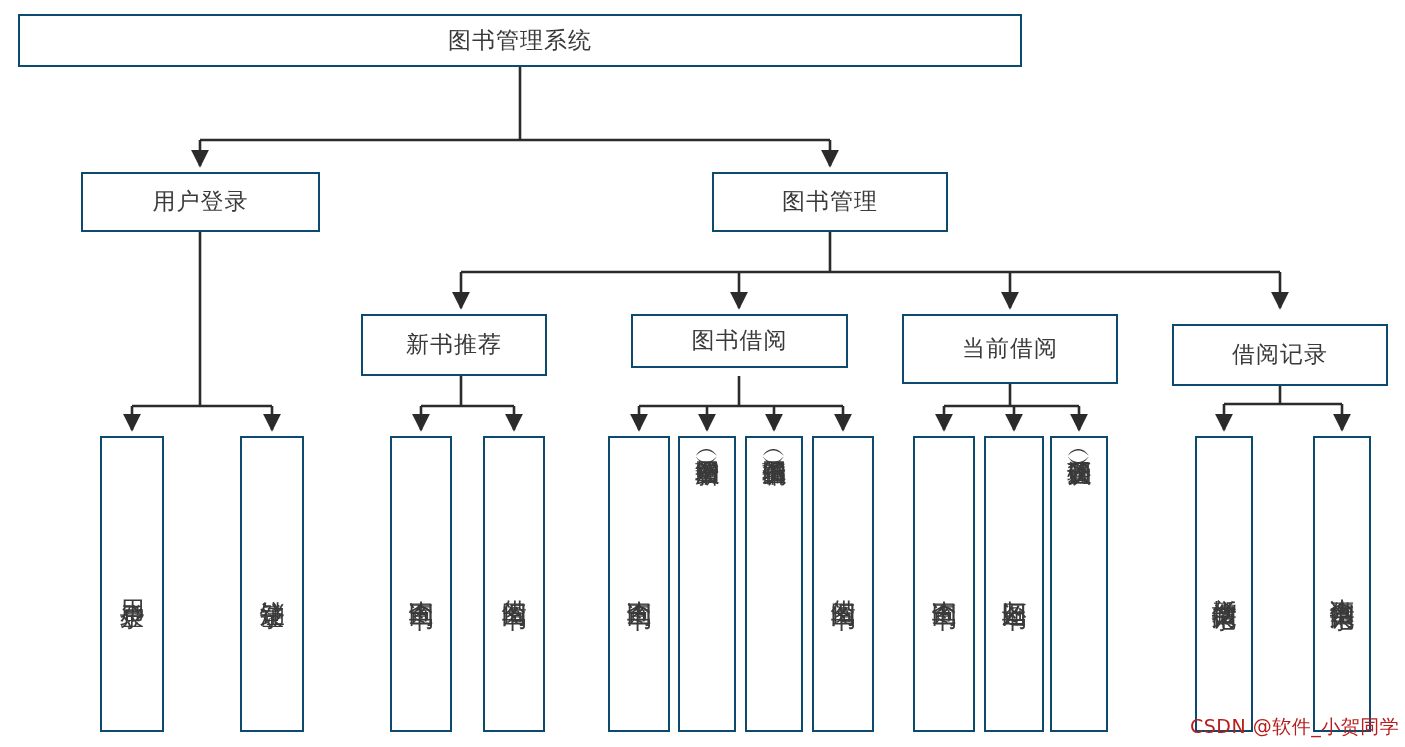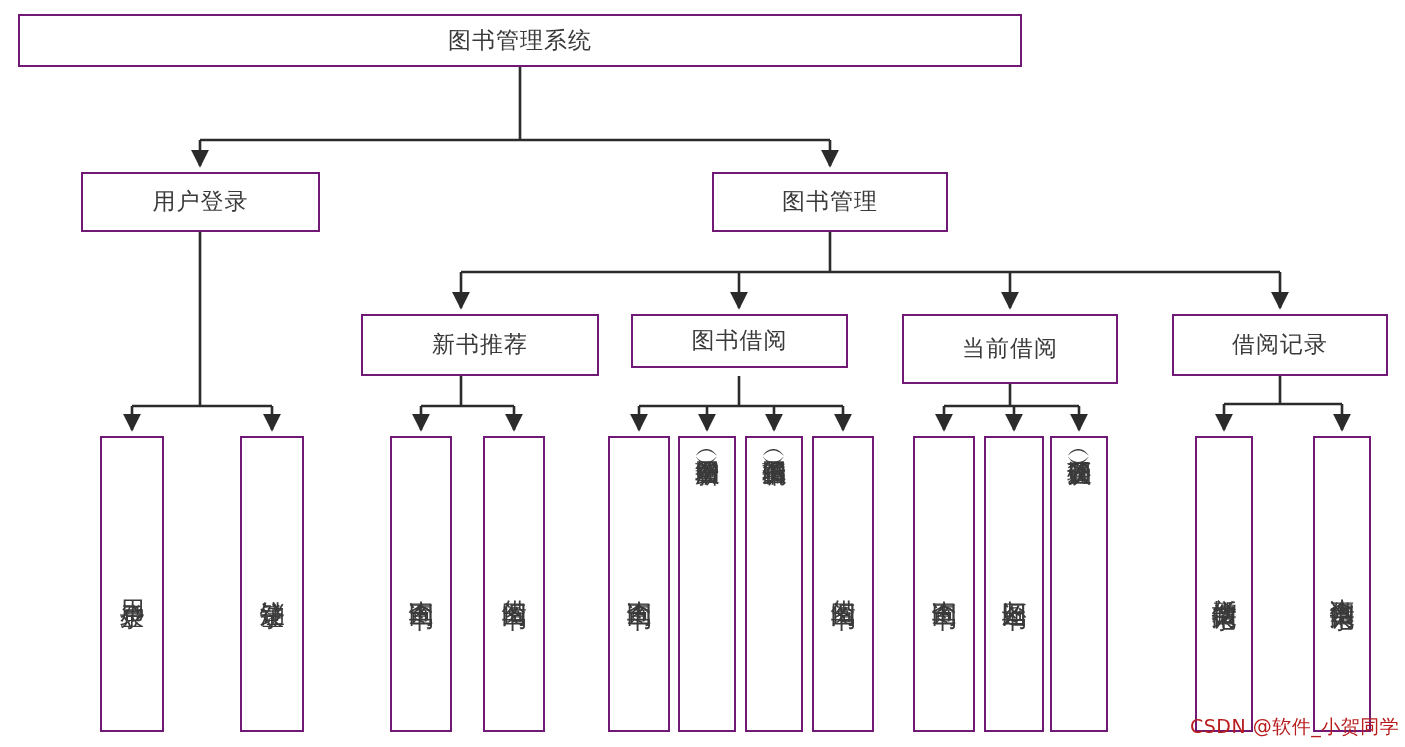--- a/index.html
+++ b/index.html
@@ -21,21 +21,21 @@
     position: absolute;
     left: 0;
     top: 0;
     width: 1405px;
     height: 747px;
     pointer-events: none;
   }
   .node {
     position: absolute;
     box-sizing: border-box;
-    border: 2px solid #701a75;
+    border: 2px solid #0c4a6e;
     background: #ffffff;
     display: flex;
     align-items: center;
     justify-content: center;
     color: #333333;
     text-align: center;
   }
   .node .label {
     display: block;
     line-height: 1.18;
@@ -133,30 +133,30 @@
     <span class="label">图书管理系统</span>
   </div>
 
   <div class="node horiz" style="left:81px; top:172px; width:239px; height:60px;">
     <span class="label">用户登录</span>
   </div>
   <div class="node horiz" style="left:712px; top:172px; width:236px; height:60px;">
     <span class="label">图书管理</span>
   </div>
 
-  <div class="node horiz" style="left:361px; top:314px; width:238px; height:62px;align-items:center;">
+  <div class="node horiz" style="left:361px; top:314px; width:186px; height:62px;align-items:center;">
     <span class="label">新书推荐</span>
   </div>
   <div class="node horiz" style="left:631px; top:314px; width:217px; height:54px;">
     <span class="label">图书借阅</span>
   </div>
   <div class="node horiz" style="left:902px; top:314px; width:216px; height:70px;">
     <span class="label">当前借阅</span>
   </div>
-  <div class="node horiz" style="left:1172px; top:314px; width:216px; height:62px;">
+  <div class="node horiz" style="left:1172px; top:324px; width:216px; height:62px;">
     <span class="label">借阅记录</span>
   </div>
 
   <div class="node vert centered" style="left:100px; top:436px; width:64px; height:296px;">
     <span class="label">用户登录</span>
   </div>
   <div class="node vert centered" style="left:240px; top:436px; width:64px; height:296px;">
     <span class="label">注销登录</span>
   </div>
 

